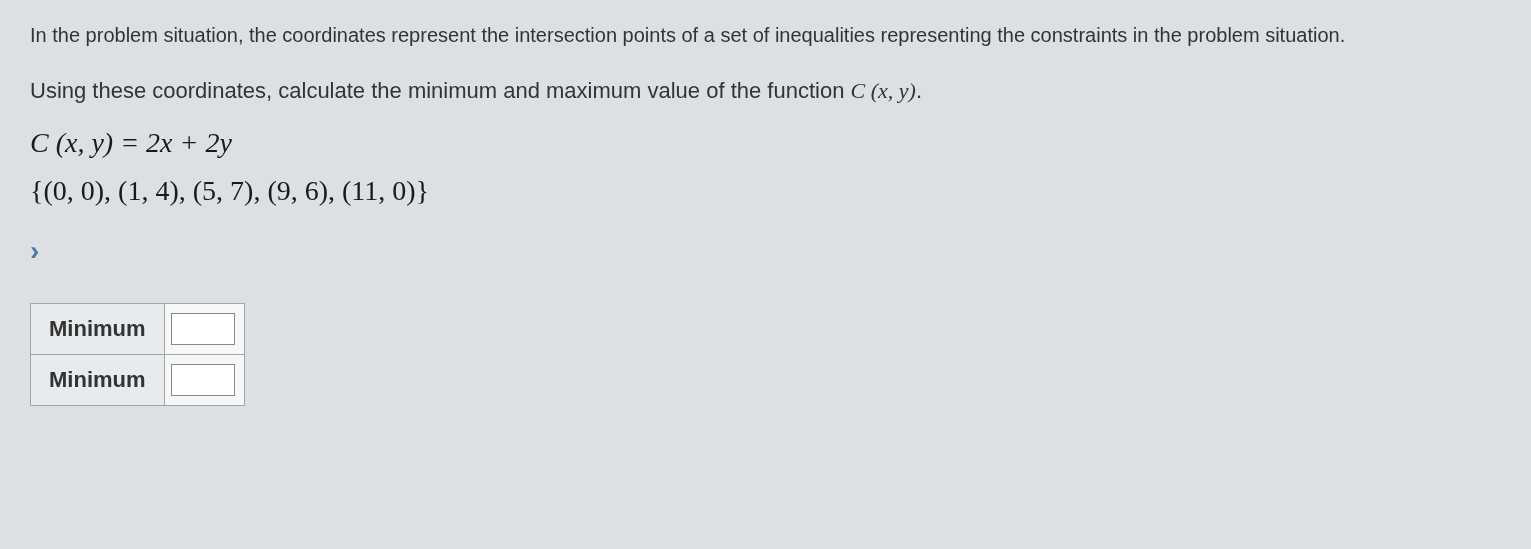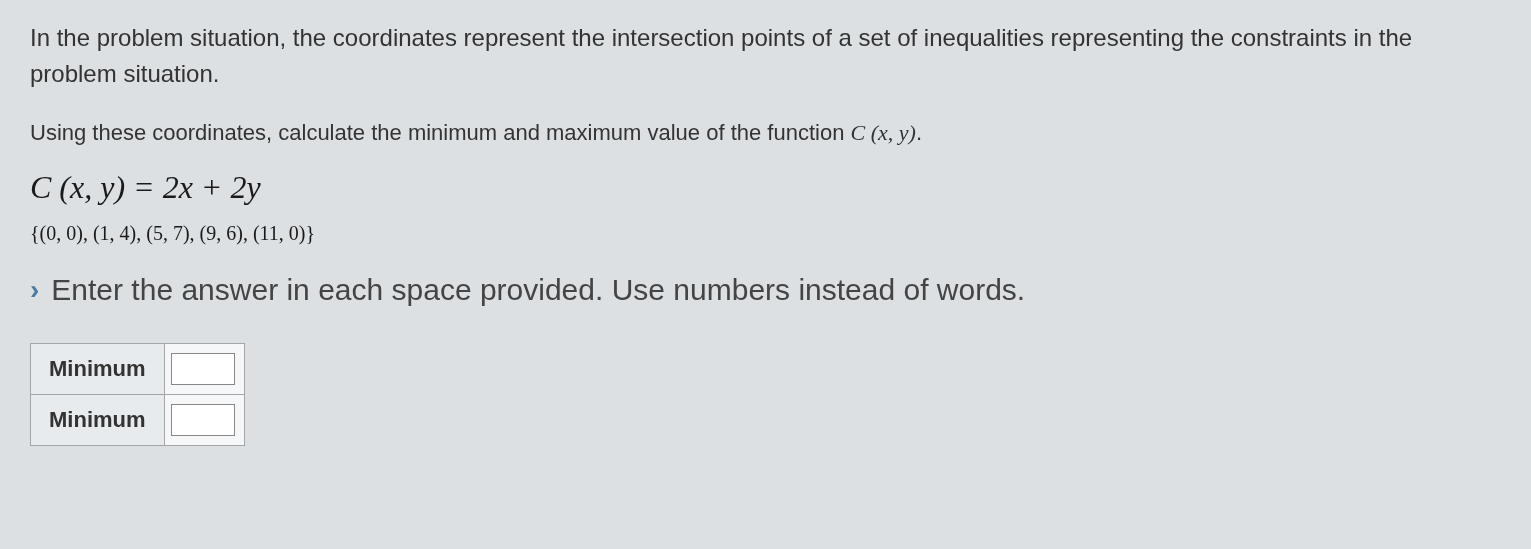--- a/index.html
+++ b/index.html
@@ -10,41 +10,41 @@
     body {
       font-family: Arial, Helvetica, sans-serif;
       background-color: #dce0e3;
       padding: 20px 30px;
       color: #2a2a2a;
       width: 1531px;
       height: 549px;
       overflow: hidden;
     }
     .description-text {
-      font-size: 24px;
+      font-size: 20px;
       line-height: 1.5;
       margin-bottom: 24px;
       color: #333;
     }
     .instruction-text {
       font-size: 22px;
       line-height: 1.5;
       margin-bottom: 20px;
       color: #333;
     }
     .function-def {
       font-family: 'Times New Roman', Times, serif;
-      font-size: 32px;
+      font-size: 28px;
       font-style: italic;
       margin-bottom: 16px;
       color: #1a1a1a;
     }
     .coordinates-set {
       font-family: 'Times New Roman', Times, serif;
-      font-size: 20px;
+      font-size: 28px;
       margin-bottom: 28px;
       color: #1a1a1a;
     }
     .enter-answer-row {
       display: flex;
       align-items: center;
       margin-bottom: 36px;
     }
     .chevron {
       color: #4a7aa5;
@@ -97,21 +97,20 @@
 <p class="instruction-text">
   <span>Using these coordinates, calculate the minimum and maximum value of the function </span><span class="inline-math">C (x, y)</span><span>.</span>
 </p>
 
 <p class="function-def">C (x, y) = 2x + 2y</p>
 
 <p class="coordinates-set">{(0, 0), (1, 4), (5, 7), (9, 6), (11, 0)}</p>
 
 <div class="enter-answer-row">
   <span class="chevron">›</span>
-  <span class="enter-answer-text">Enter the answer in each space provided. Use numbers instead of words.</span>
 </div>
 
 <table class="answer-table">
   <tbody>
       <tr>
     <td class="label-cell">Minimum</td>
     <td class="input-cell">
       <input type="text" class="answer-input" style="">
     </td>
   </tr>

